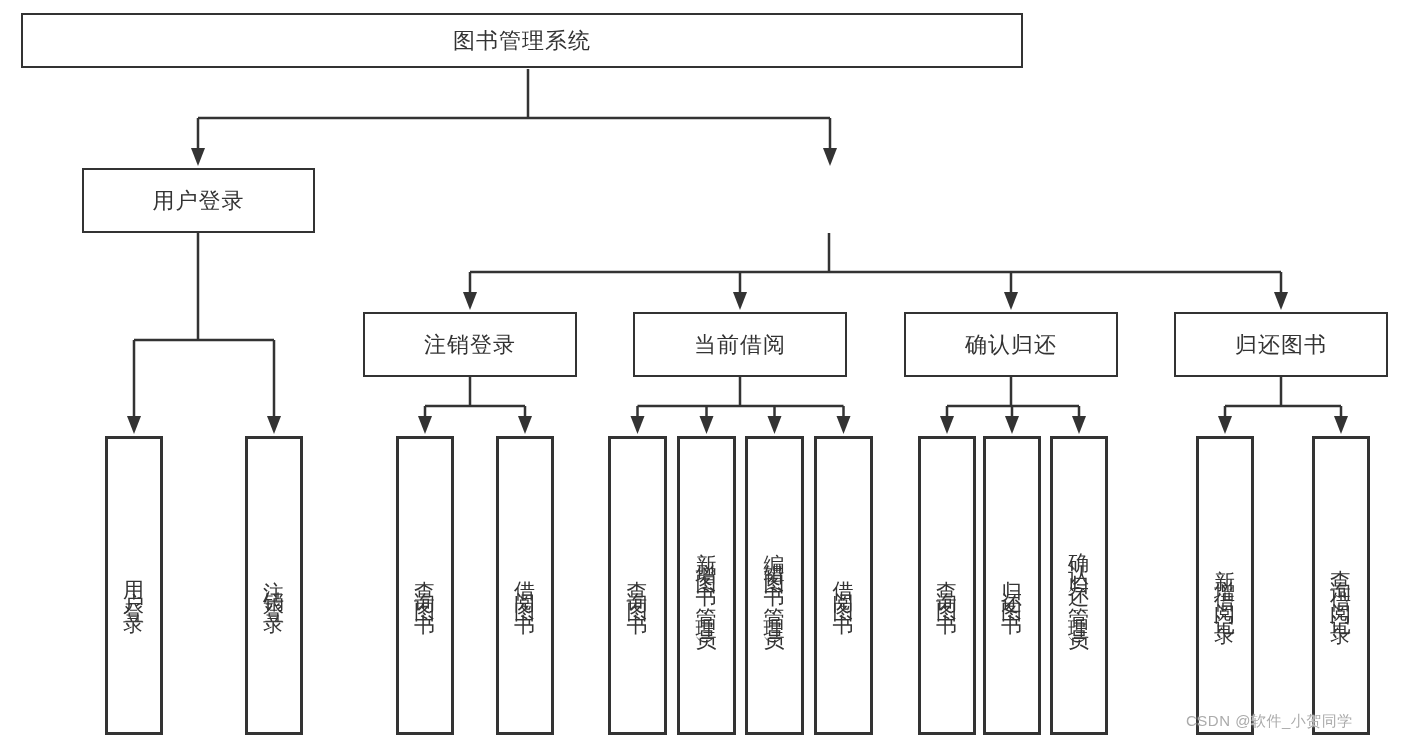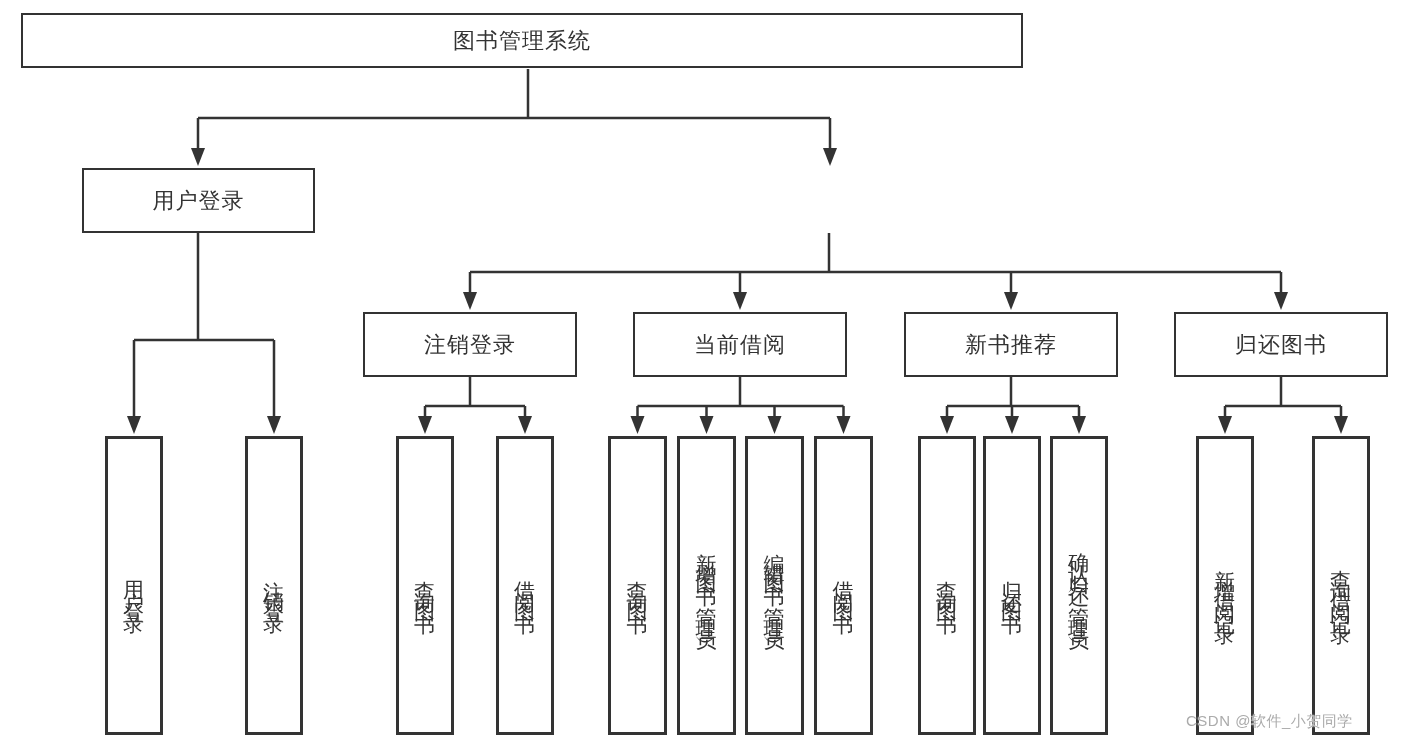--- a/index.html
+++ b/index.html
@@ -89,21 +89,21 @@
     <span>用户登录</span>
   </div>
 
   <div class="node h-node" style="left:363px;top:312px;width:214px;height:65px">
     <span>注销登录</span>
   </div>
   <div class="node h-node" style="left:633px;top:312px;width:214px;height:65px">
     <span>当前借阅</span>
   </div>
   <div class="node h-node" style="left:904px;top:312px;width:214px;height:65px">
-    <span>新书推荐</span>
+    <span>确认归还</span>
   </div>
   <div class="node h-node" style="left:1174px;top:312px;width:214px;height:65px">
     <span>归还图书</span>
   </div>
 
   <div class="node leaf" style="left:105px;top:436px;width:58px;height:299px">
     <span class="v-text">用户登录</span>
   </div>
   <div class="node leaf" style="left:245px;top:436px;width:58px;height:299px">
     <span class="v-text">注销登录</span>

